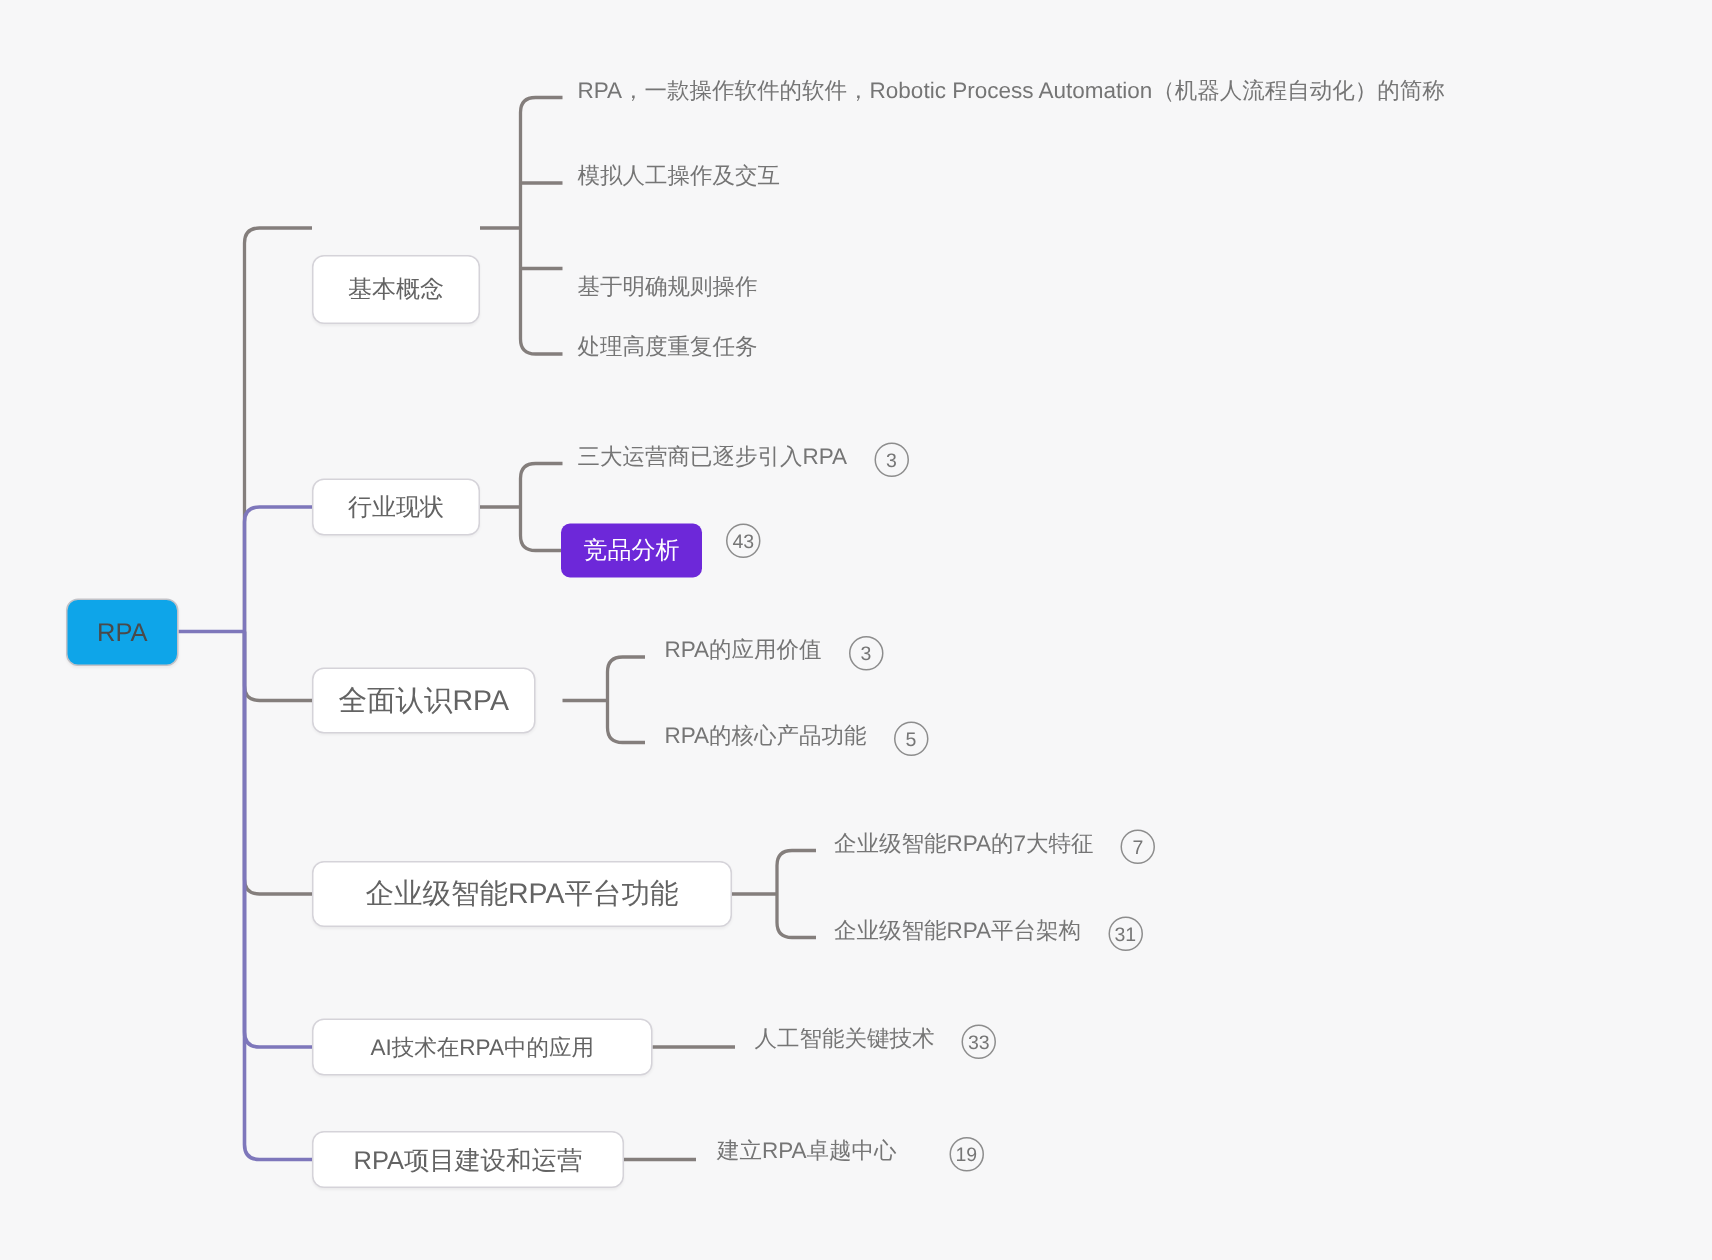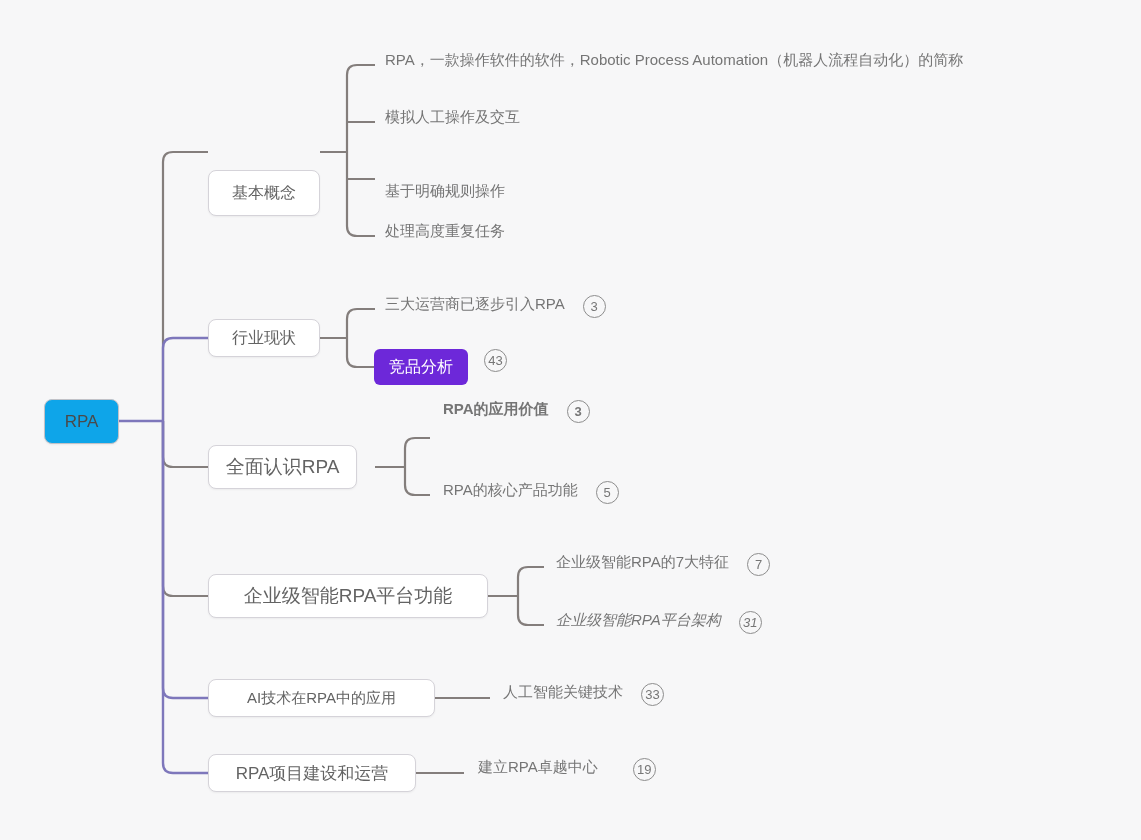--- a/index.html
+++ b/index.html
@@ -129,34 +129,34 @@
 
   <div class="leaf" style="left:385px;top:295px;">
     <span>三大运营商已逐步引入RPA</span>
     <span class="badge">3</span>
   </div>
   <div class="leaf" style="left:374px;top:349px;height:36px;gap:16px;">
     <span class="red-tag">竞品分析</span>
     <span class="badge">43</span>
   </div>
 
-  <div class="leaf" style="left:443px;top:400px;font-weight:bold;">
+  <div class="leaf" style="left:443px;top:424px;">
     <span>RPA的应用价值</span>
     <span class="badge">3</span>
   </div>
   <div class="leaf" style="left:443px;top:481px;">
     <span>RPA的核心产品功能</span>
     <span class="badge">5</span>
   </div>
 
   <div class="leaf" style="left:556px;top:553px;">
     <span>企业级智能RPA的7大特征</span>
     <span class="badge">7</span>
   </div>
-  <div class="leaf" style="left:556px;top:611px;font-style:italic;">
+  <div class="leaf" style="left:556px;top:611px;">
     <span>企业级智能RPA平台架构</span>
     <span class="badge">31</span>
   </div>
 
   <div class="leaf" style="left:503px;top:683px;">
     <span>人工智能关键技术</span>
     <span class="badge">33</span>
   </div>
 
   <div class="leaf" style="left:478px;top:758px;gap:35px;">

